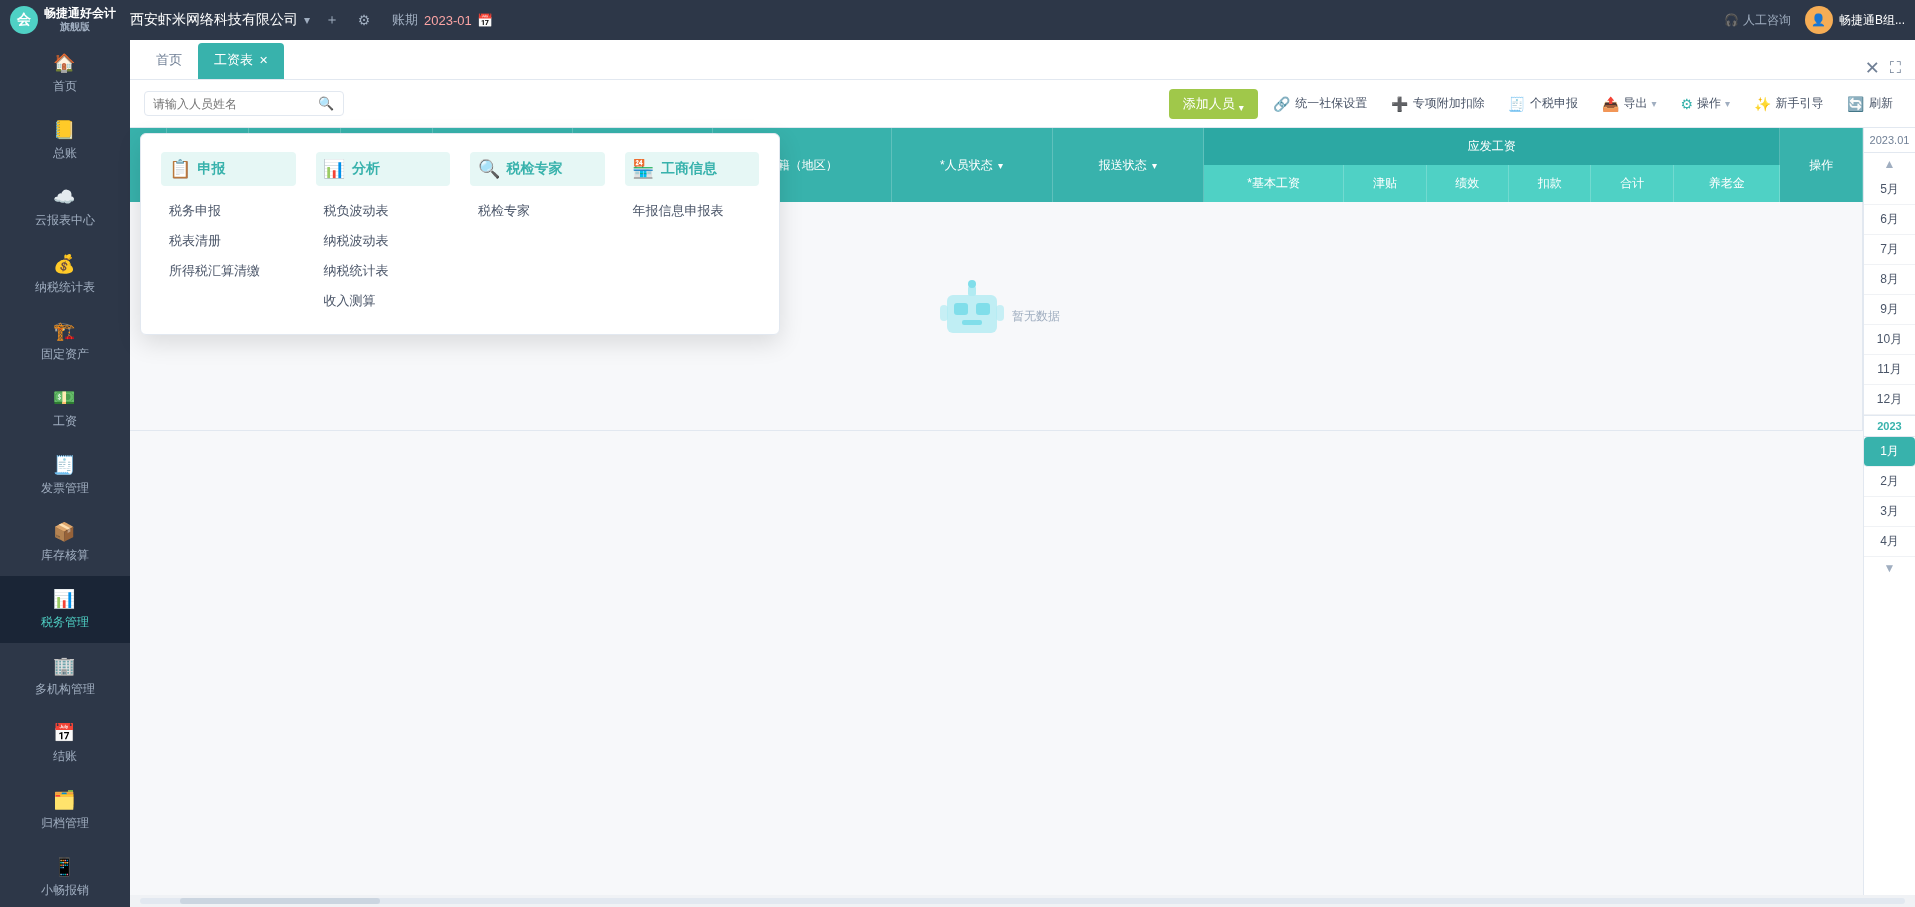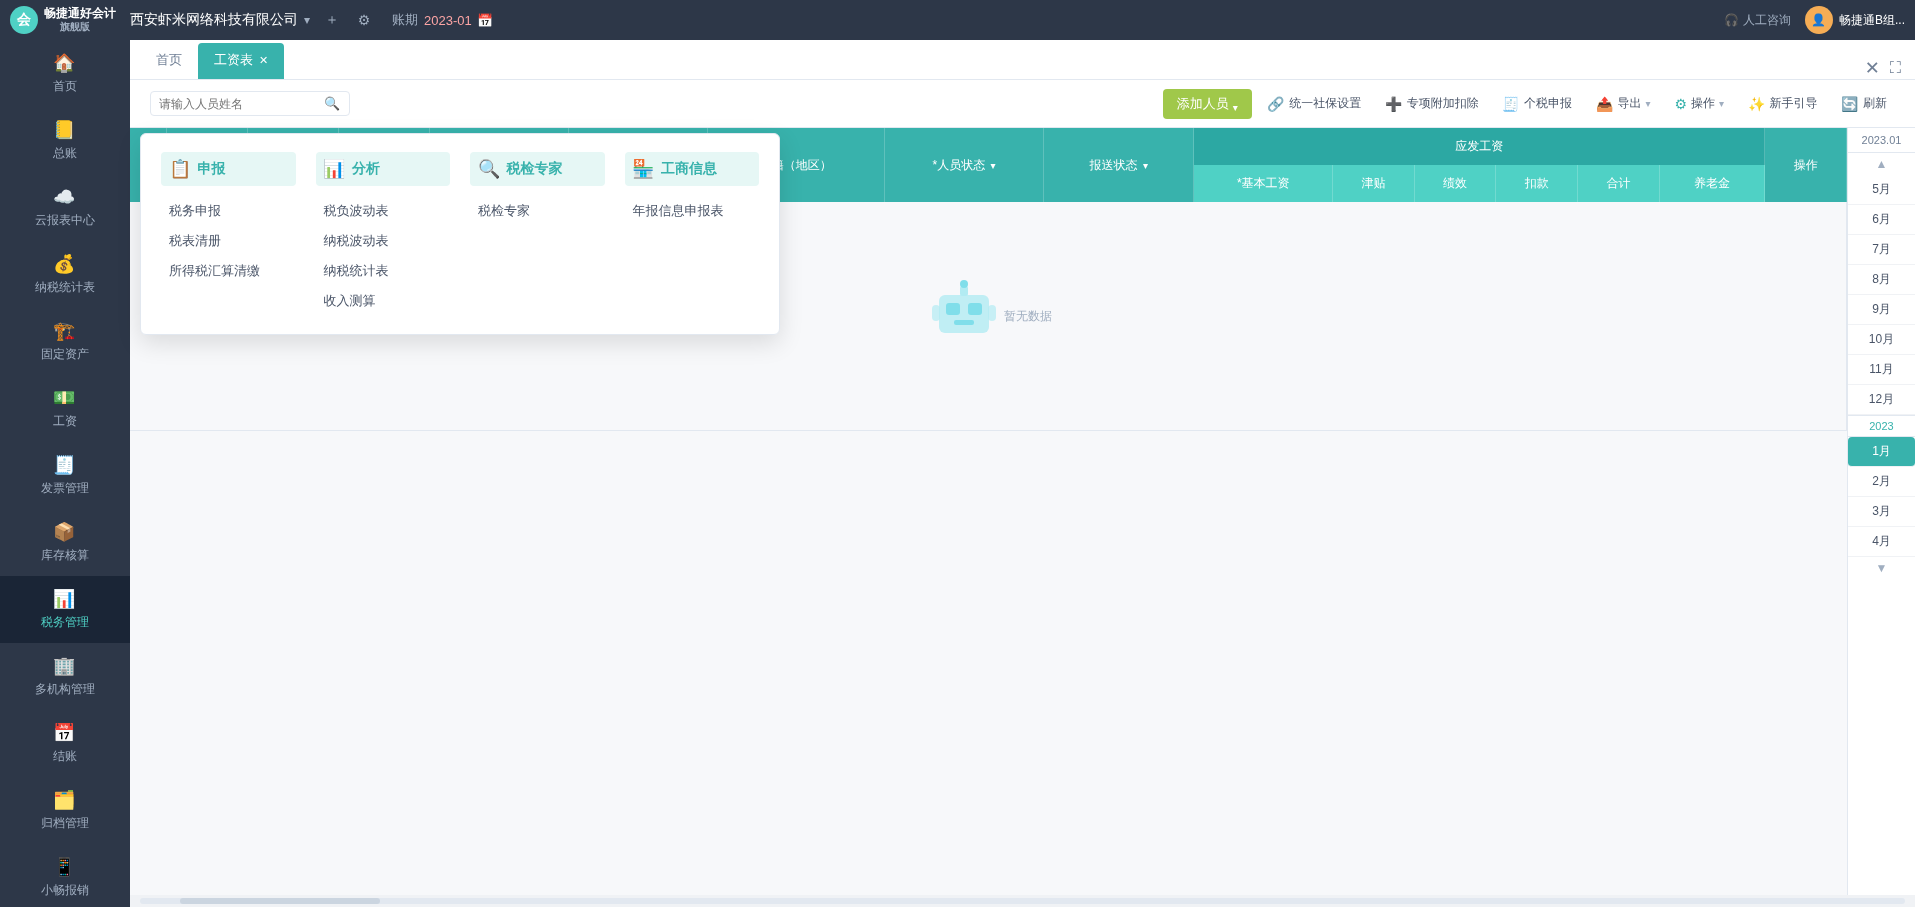--- a/index.html
+++ b/index.html
@@ -175,21 +175,21 @@
       color: #fff;
       cursor: pointer;
     }
 
     
     .toolbar {
       height: 48px;
       background: #fff;
       display: flex;
       align-items: center;
-      padding: 0 20px;
+      padding: 0 14px;
       gap: 10px;
       border-bottom: 1px solid #e2e8f0;
       flex-shrink: 0;
     }
     .search-input-wrap {
       display: flex;
       align-items: center;
       border: 1px solid #e2e8f0;
       border-radius: 4px;
       padding: 4px 8px;
@@ -303,21 +303,21 @@
       width: 200px;
       height: 6px;
       background: #cbd5e0;
       border-radius: 3px;
       position: absolute;
       left: 40px;
     }
 
     
     .right-calendar {
-      width: 68px;
+      width: 52px;
       background: #fff;
       border-left: 1px solid #e2e8f0;
       display: flex;
       flex-direction: column;
       align-items: flex-start;
       font-size: 12px;
       flex-shrink: 0;
       overflow-y: auto;
     }
     .cal-header {
@@ -643,21 +643,21 @@
 
           <div class="cal-month">5月</div>
           <div class="cal-month">6月</div>
           <div class="cal-month">7月</div>
           <div class="cal-month">8月</div>
           <div class="cal-month">9月</div>
           <div class="cal-month">10月</div>
           <div class="cal-month">11月</div>
           <div class="cal-month">12月</div>
 
-          <div class="cal-year-label" style="color:#38b2ac; font-weight:normal;">2023</div>
+          <div class="cal-year-label" style="color:#38b2ac; font-weight:bold;">2023</div>
           <div class="cal-month active">1月</div>
           <div class="cal-month">2月</div>
           <div class="cal-month">3月</div>
           <div class="cal-month">4月</div>
 
           <div class="cal-nav">▼</div>
         </div>
 
       </div>
 

